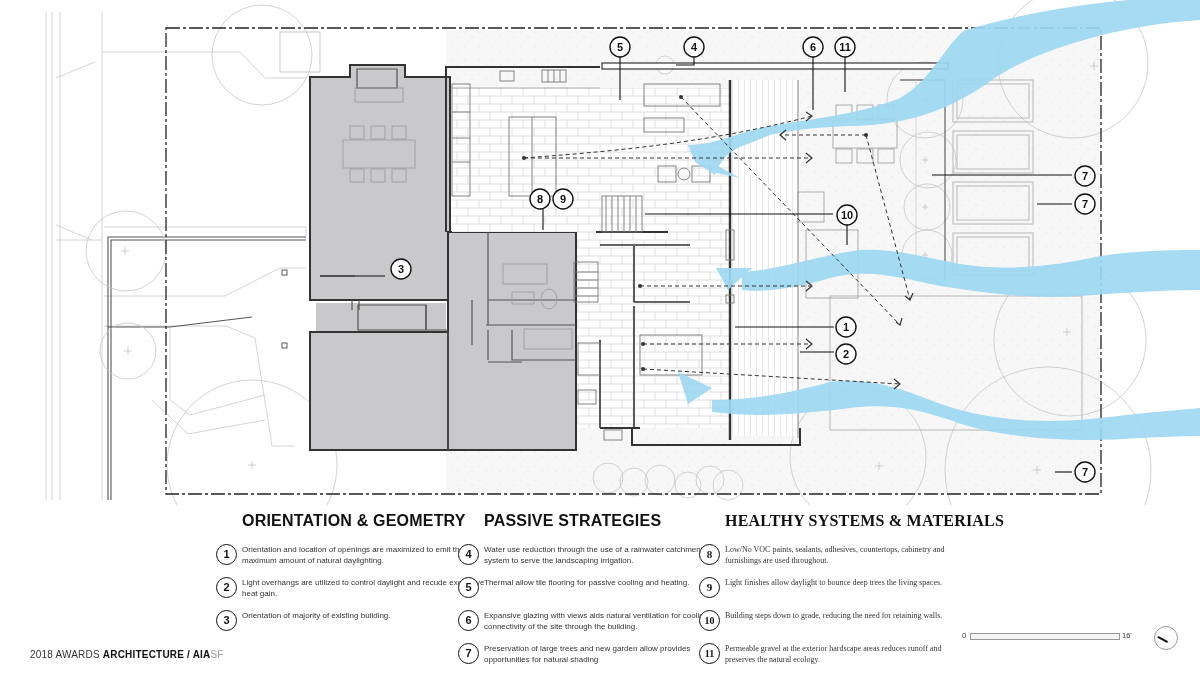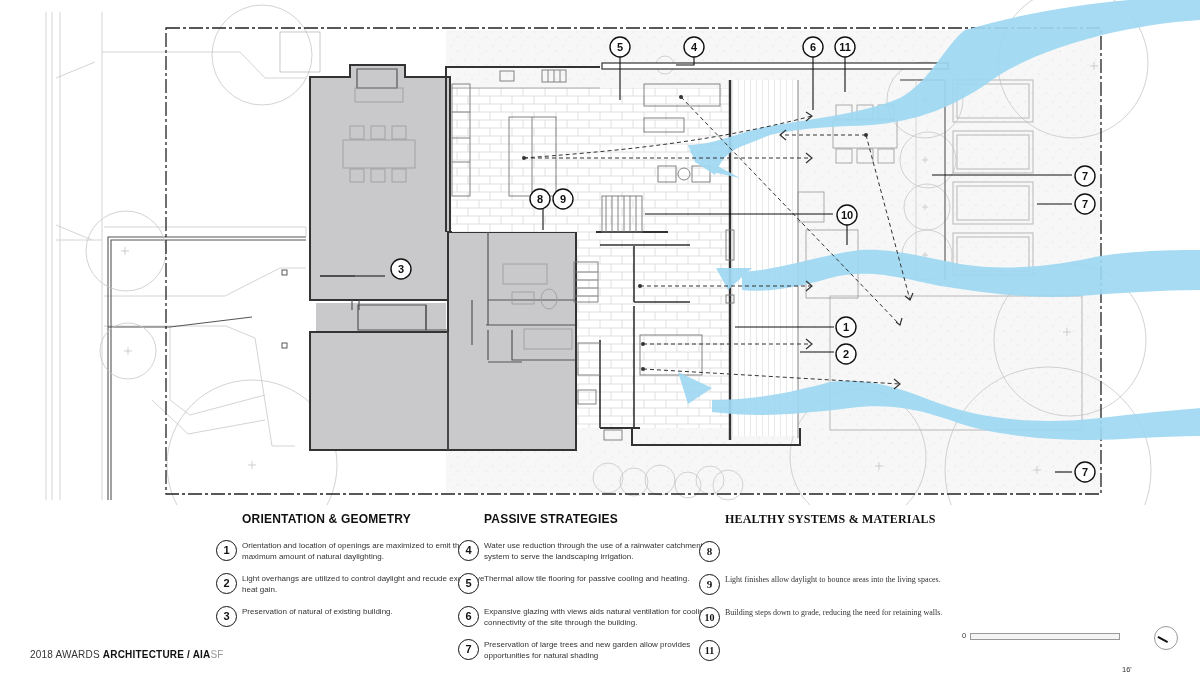--- a/index.html
+++ b/index.html
@@ -1,29 +1,29 @@
 <!DOCTYPE html>
 <html><head>
 <meta charset="utf-8">
 <style>
   html,body{margin:0;padding:0;background:#fff;}
   body{width:1200px;height:674px;position:relative;overflow:hidden;font-family:"Liberation Sans",sans-serif;color:#222;}
   #plan{position:absolute;left:0;top:0;width:1200px;height:505px;}
   .legend-col{position:absolute;top:512px;}
-  .legend-title{font-size:12px;font-weight:bold;letter-spacing:0.2px;margin:0 0 14px 30px;color:#111;}
+  .legend-title{font-size:16px;font-weight:bold;letter-spacing:0.2px;margin:0 0 14px 30px;color:#111;}
   .legend-item{position:relative;height:30px;margin-bottom:3px;}
   .legend-num{position:absolute;left:4px;top:0;width:19px;height:19px;border:1.4px solid #111;border-radius:50%;font-size:11px;font-weight:bold;text-align:center;line-height:19px;color:#111;background:#fff;}
   .legend-text{position:absolute;left:30px;top:0;font-size:8px;line-height:11px;color:#333;width:245px;}
   #footer{position:absolute;left:30px;top:649px;font-size:10px;color:#333;letter-spacing:0.2px;}
   #footer b{color:#111;}
   #footer .sf{color:#999;font-weight:normal;}
   #scale{position:absolute;left:962px;top:630px;width:200px;height:14px;font-size:7.5px;color:#333;}
   #scale .s0{position:absolute;left:0;top:1px;}
   #scale .bar{position:absolute;left:8px;top:3px;width:148px;height:5px;border:1px solid #999;background:#f4f4f4;}
-  #scale .s16{position:absolute;left:160px;top:1px;margin-top:34px;}
+  #scale .s16{position:absolute;left:160px;top:1px;}
   #north{position:absolute;left:1154px;top:626px;width:22px;height:22px;border:1px solid #999;border-radius:50%;}
   #north .needle{position:absolute;left:3px;top:9px;width:11px;height:1.6px;background:#111;transform:rotate(28deg);transform-origin:0 50%;}
   .tag circle{fill:#fff;stroke:#111;stroke-width:1.4;}
   .tag text{font-family:"Liberation Sans",sans-serif;font-weight:bold;font-size:11px;fill:#111;text-anchor:middle;dominant-baseline:central;}
 </style>
 </head>
 <body>
 
 <svg id="plan" viewBox="0 0 1200 505" xmlns="http://www.w3.org/2000/svg">
   <defs>
@@ -316,21 +316,21 @@
   <div class="legend-item">
     <div class="legend-num">1</div>
     <div class="legend-text">Orientation and location of openings are maximized to emit the maximum amount of natural daylighting.</div>
   </div>
   <div class="legend-item">
     <div class="legend-num">2</div>
     <div class="legend-text">Light overhangs are utilized to control daylight and recude excessive heat gain.</div>
   </div>
   <div class="legend-item">
     <div class="legend-num">3</div>
-    <div class="legend-text">Preservation of natural of existing building.</div>
+    <div class="legend-text">Orientation of majority of existing building.</div>
   </div>
 </div>
 
 <div class="legend-col" style="left:454px;">
   <div class="legend-title">PASSIVE STRATEGIES</div>
   <div class="legend-item">
     <div class="legend-num">4</div>
     <div class="legend-text">Water use reduction through the use of a rainwater catchment system to serve the landscaping irrigation.</div>
   </div>
   <div class="legend-item">
@@ -344,31 +344,33 @@
   <div class="legend-item">
     <div class="legend-num">7</div>
     <div class="legend-text">Preservation of large trees and new garden allow provides opportunities for natural shading</div>
   </div>
 </div>
 
 <div class="legend-col" style="left:695px;font-family:Liberation Serif, serif;">
   <div class="legend-title">HEALTHY SYSTEMS &amp; MATERIALS</div>
   <div class="legend-item">
     <div class="legend-num">8</div>
+    <div class="legend-text">Low/No VOC paints, sealants, adhesives, countertops, cabinetry and furnishings are used throughout.</div>
   </div>
   <div class="legend-item">
     <div class="legend-num">9</div>
-    <div class="legend-text">Light finishes allow daylight to bounce areas into the living spaces.</div>
+    <div class="legend-text">Light finishes allow daylight to bounce deep trees the living spaces.</div>
   </div>
   <div class="legend-item">
     <div class="legend-num" style="font-size:10px;">10</div>
     <div class="legend-text">Building steps down to grade, reducing the need for retaining walls.</div>
   </div>
   <div class="legend-item">
     <div class="legend-num" style="font-size:10px;">11</div>
+    <div class="legend-text">Permeable gravel at the exterior hardscape areas reduces runoff and preserves the natural ecology.</div>
   </div>
 </div>
 
 <div id="footer"><span>2018 AWARDS </span><b>ARCHITECTURE / AIA</b><span class="sf">SF</span></div>
 
 <div id="scale">
   <span class="s0">0</span>
   <div class="bar"></div>
   <span class="s16">16'</span>
 </div>

